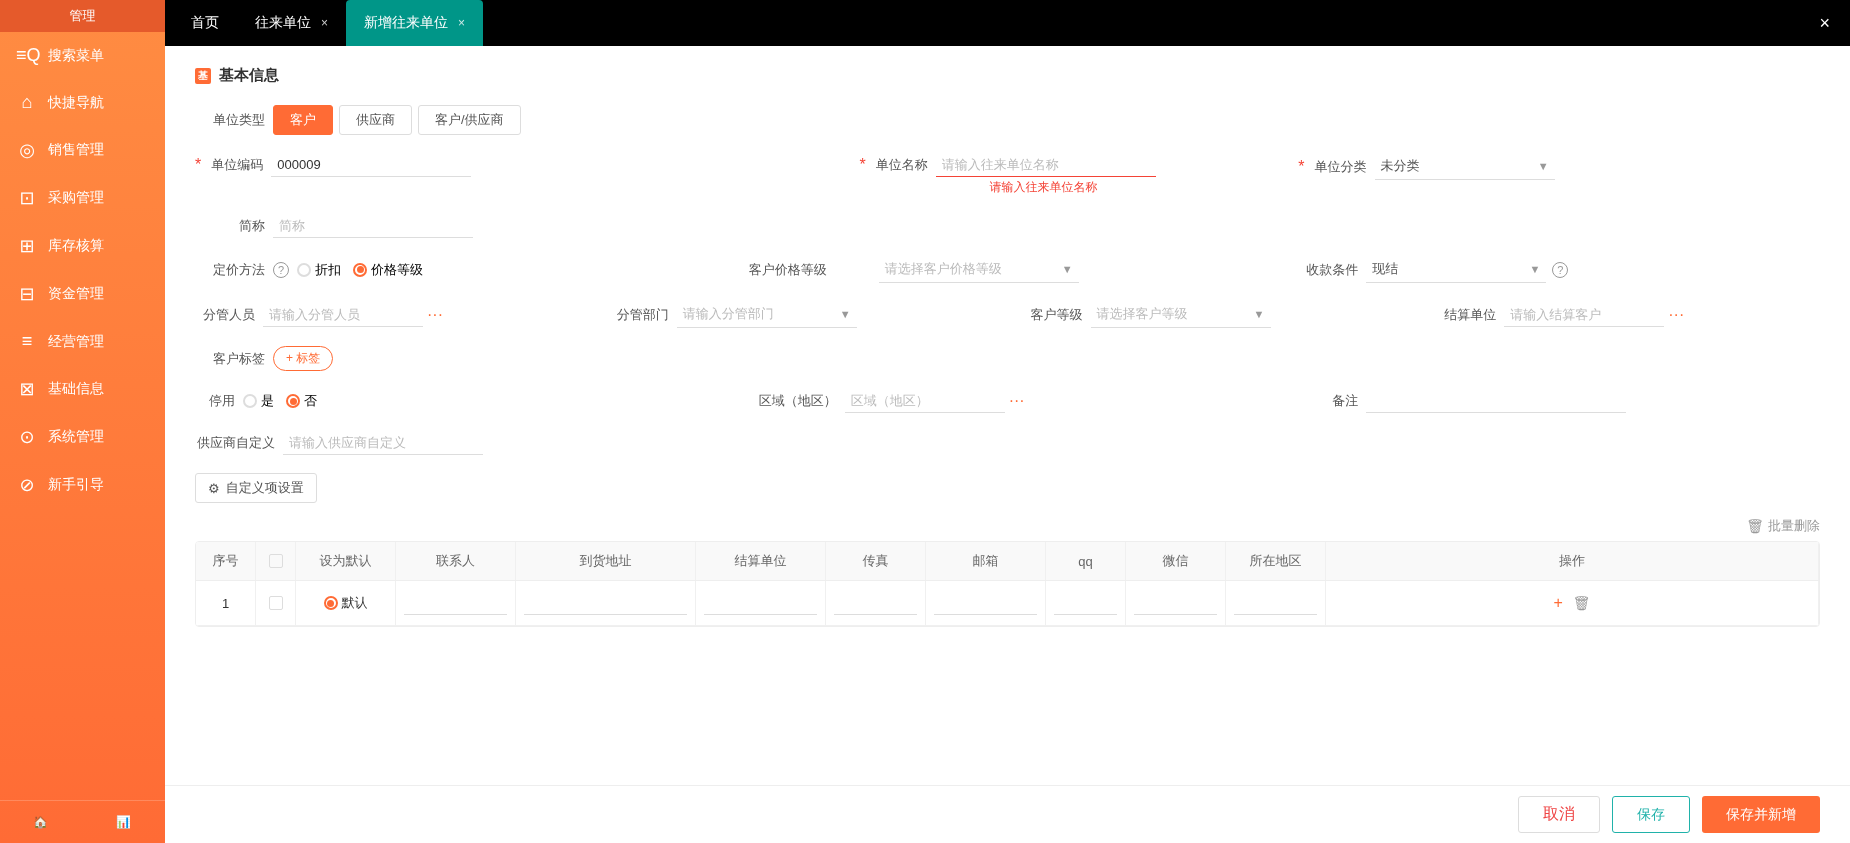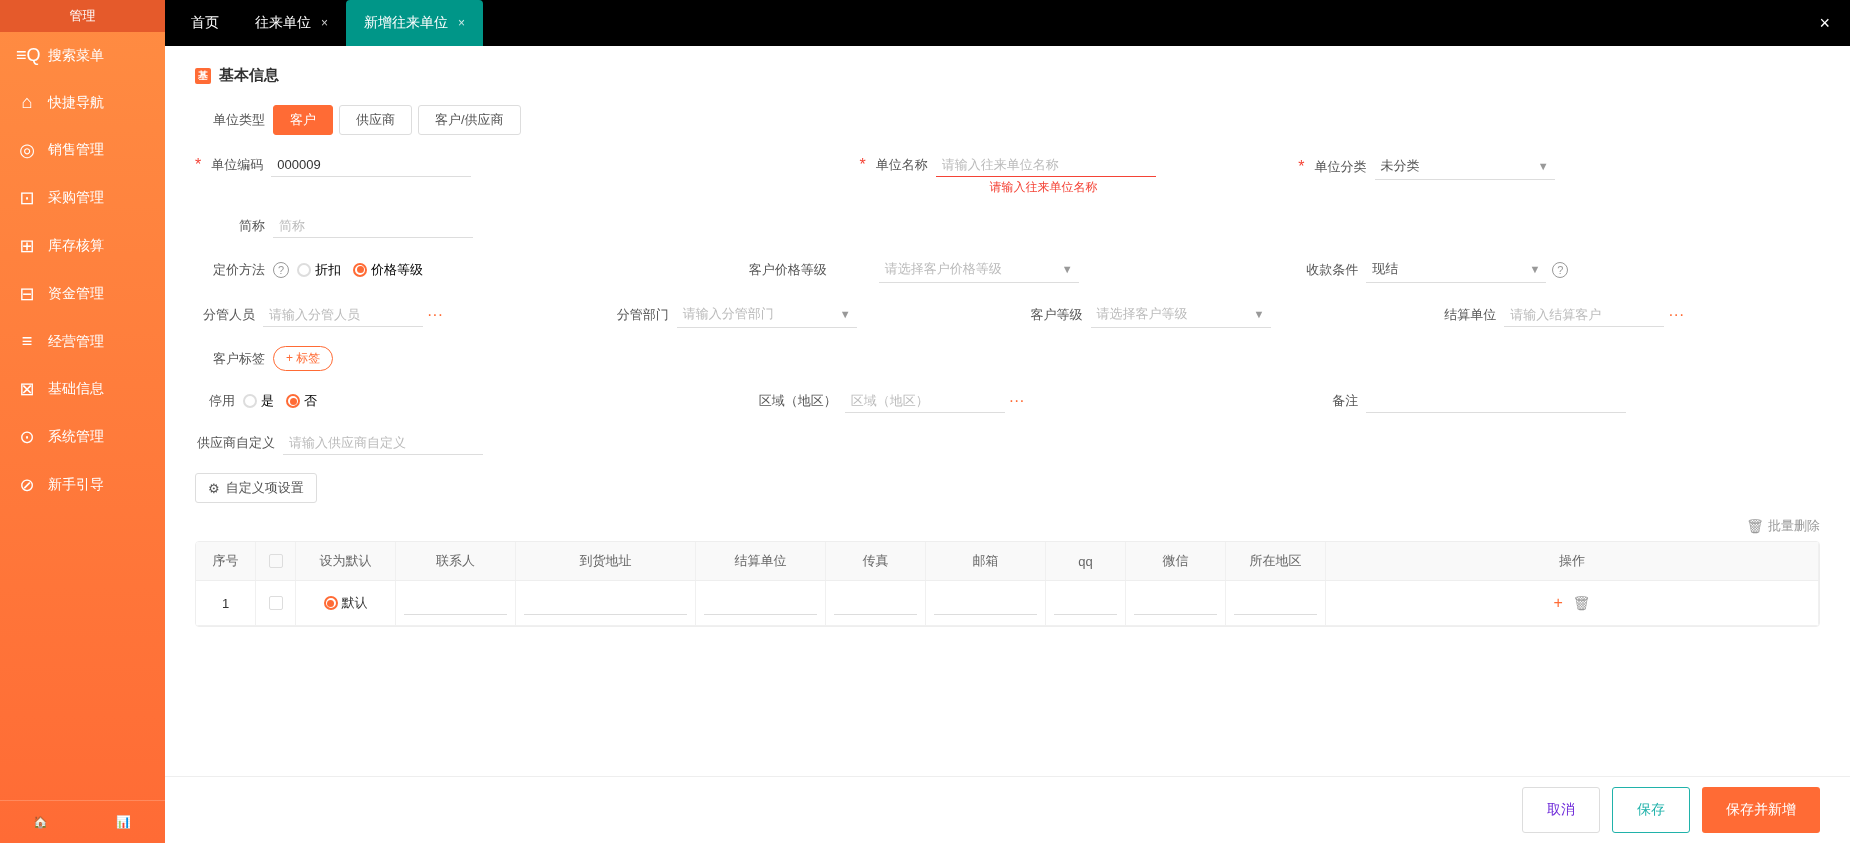--- a/index.html
+++ b/index.html
@@ -307,25 +307,25 @@
       border-top: 1px solid #eee;
       padding: 10px 30px;
       display: flex;
       justify-content: flex-end;
       gap: 12px;
       flex-shrink: 0;
     }
     .btn-cancel {
       border: 1px solid #ddd;
       background: white;
-      padding: 13px 24px;
-      font-size: 14px;
+      padding: 7px 24px;
+      font-size: 16px;
       cursor: pointer;
       border-radius: 3px;
-      color: #6d28d9;
+      color: #ef4444;
     }
     .btn-save {
       border: 1px solid #20b2aa;
       background: white;
       color: #20b2aa;
       padding: 7px 24px;
       font-size: 14px;
       cursor: pointer;
       border-radius: 3px;
     }

